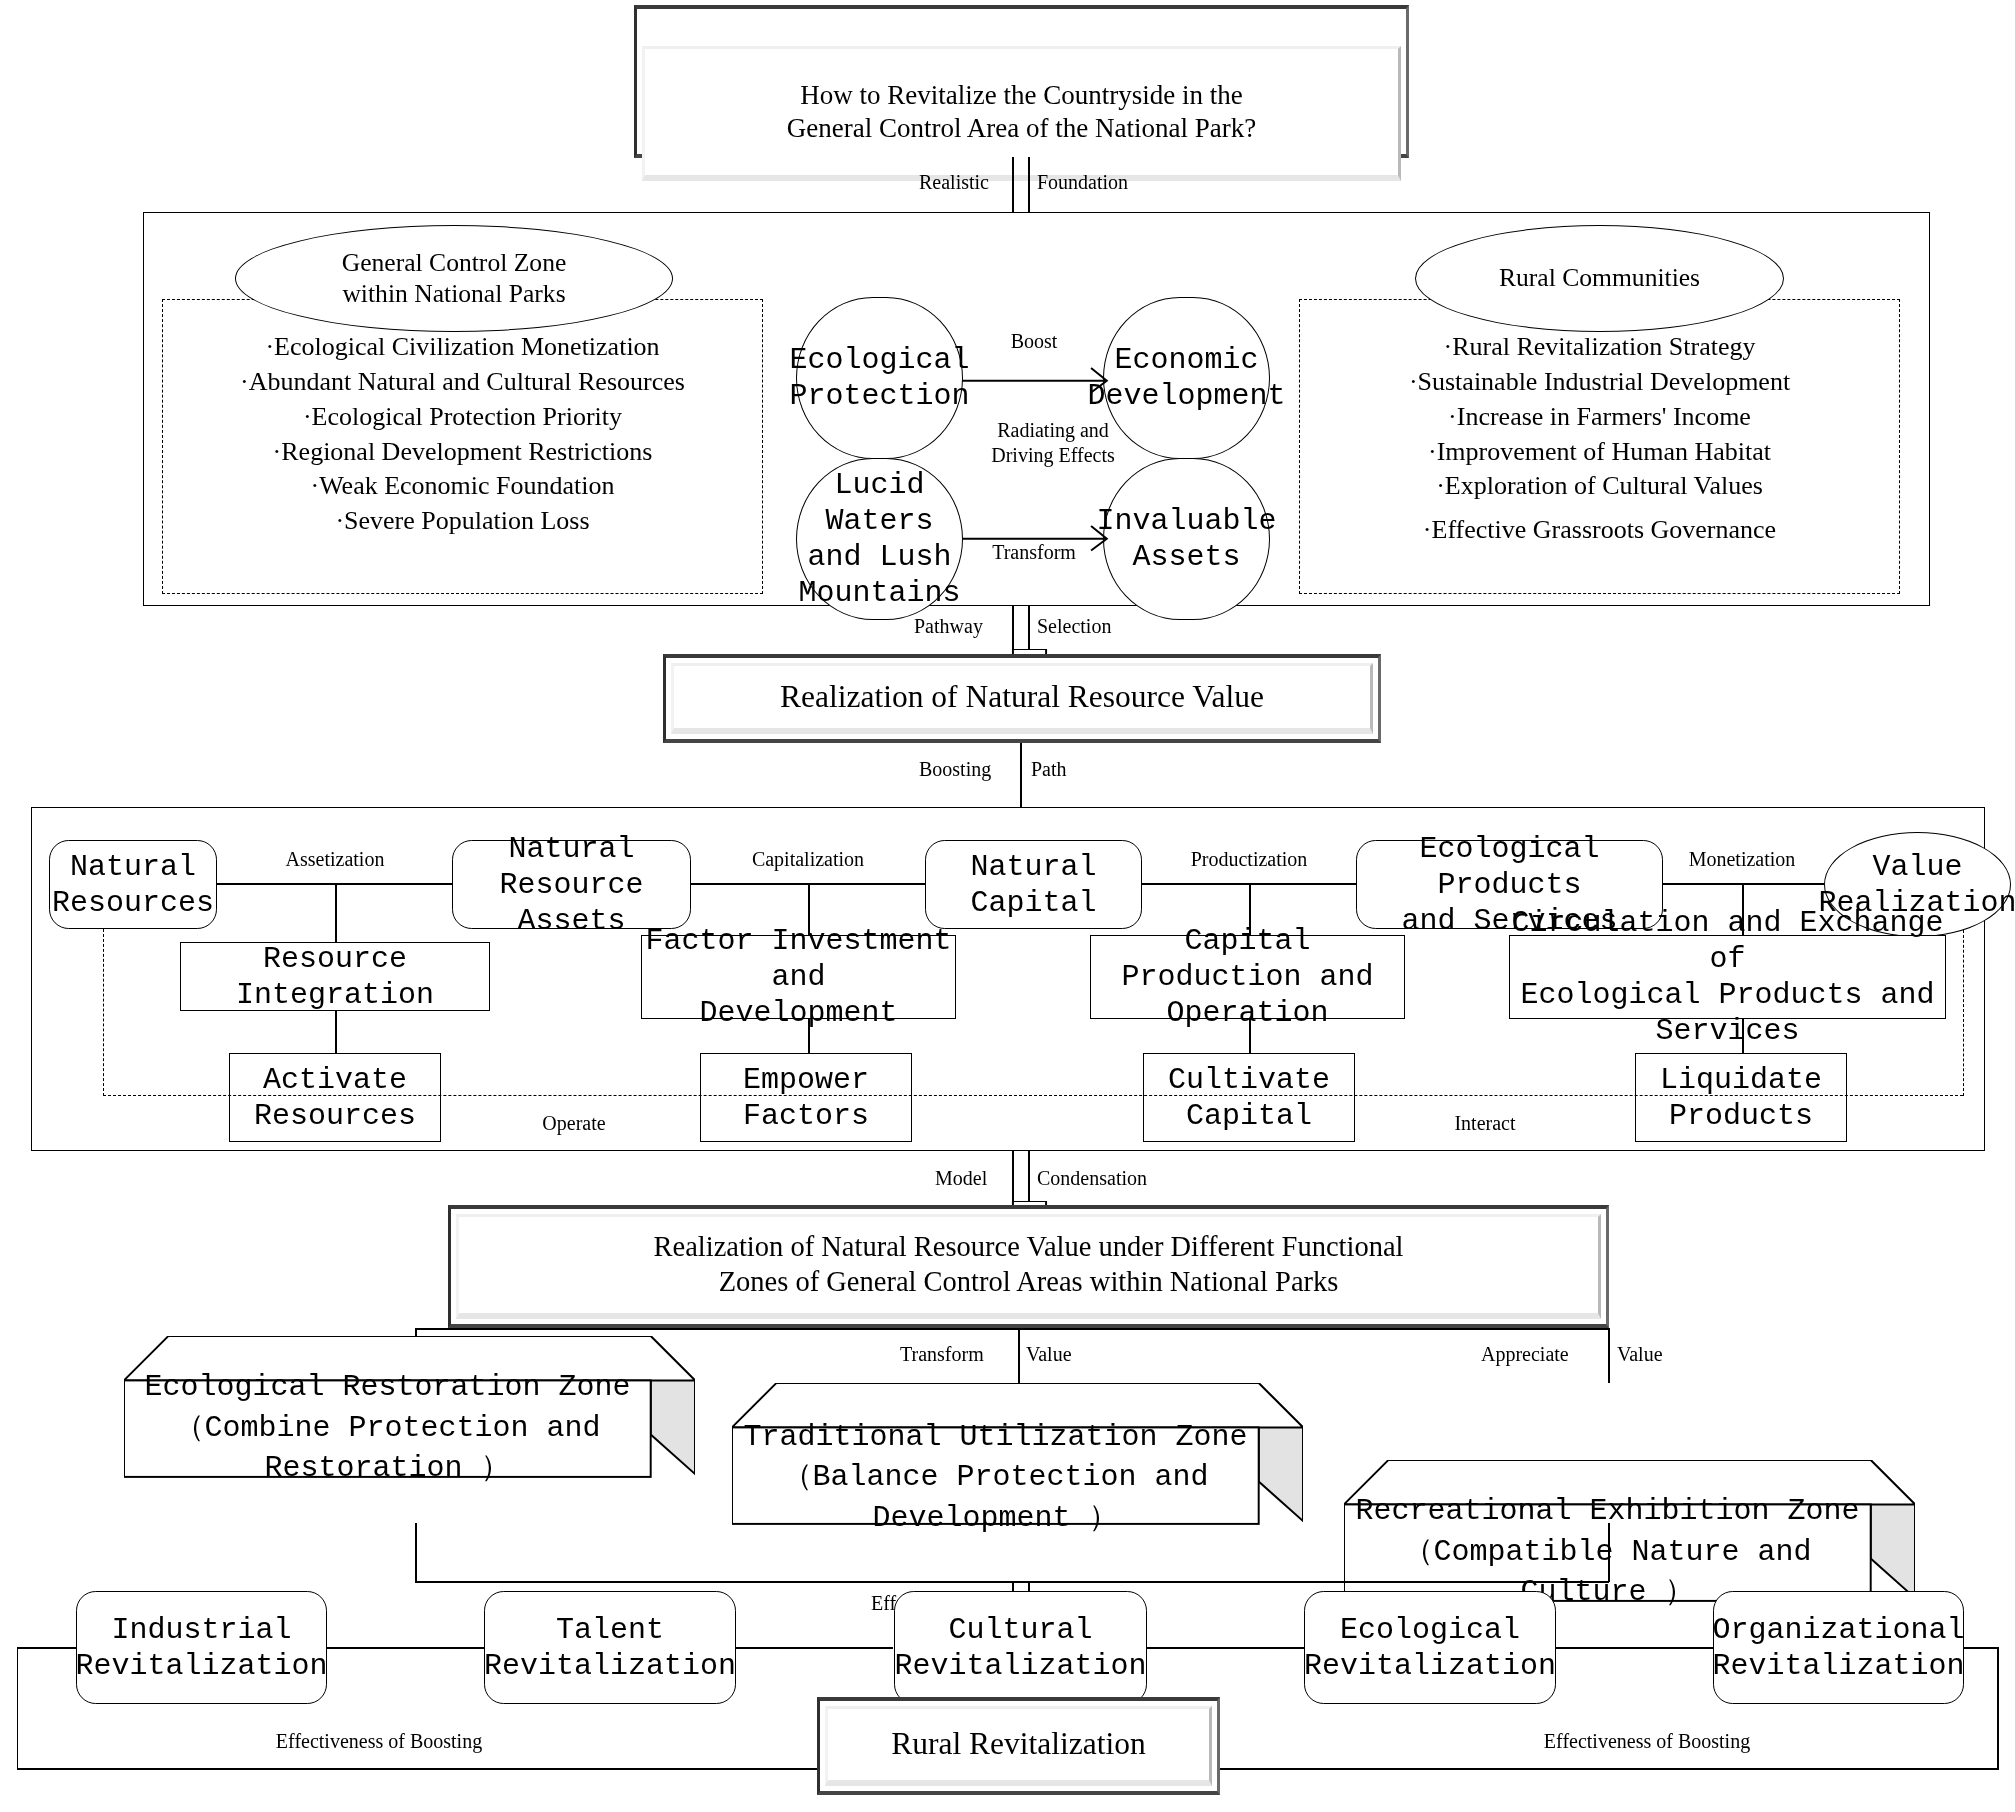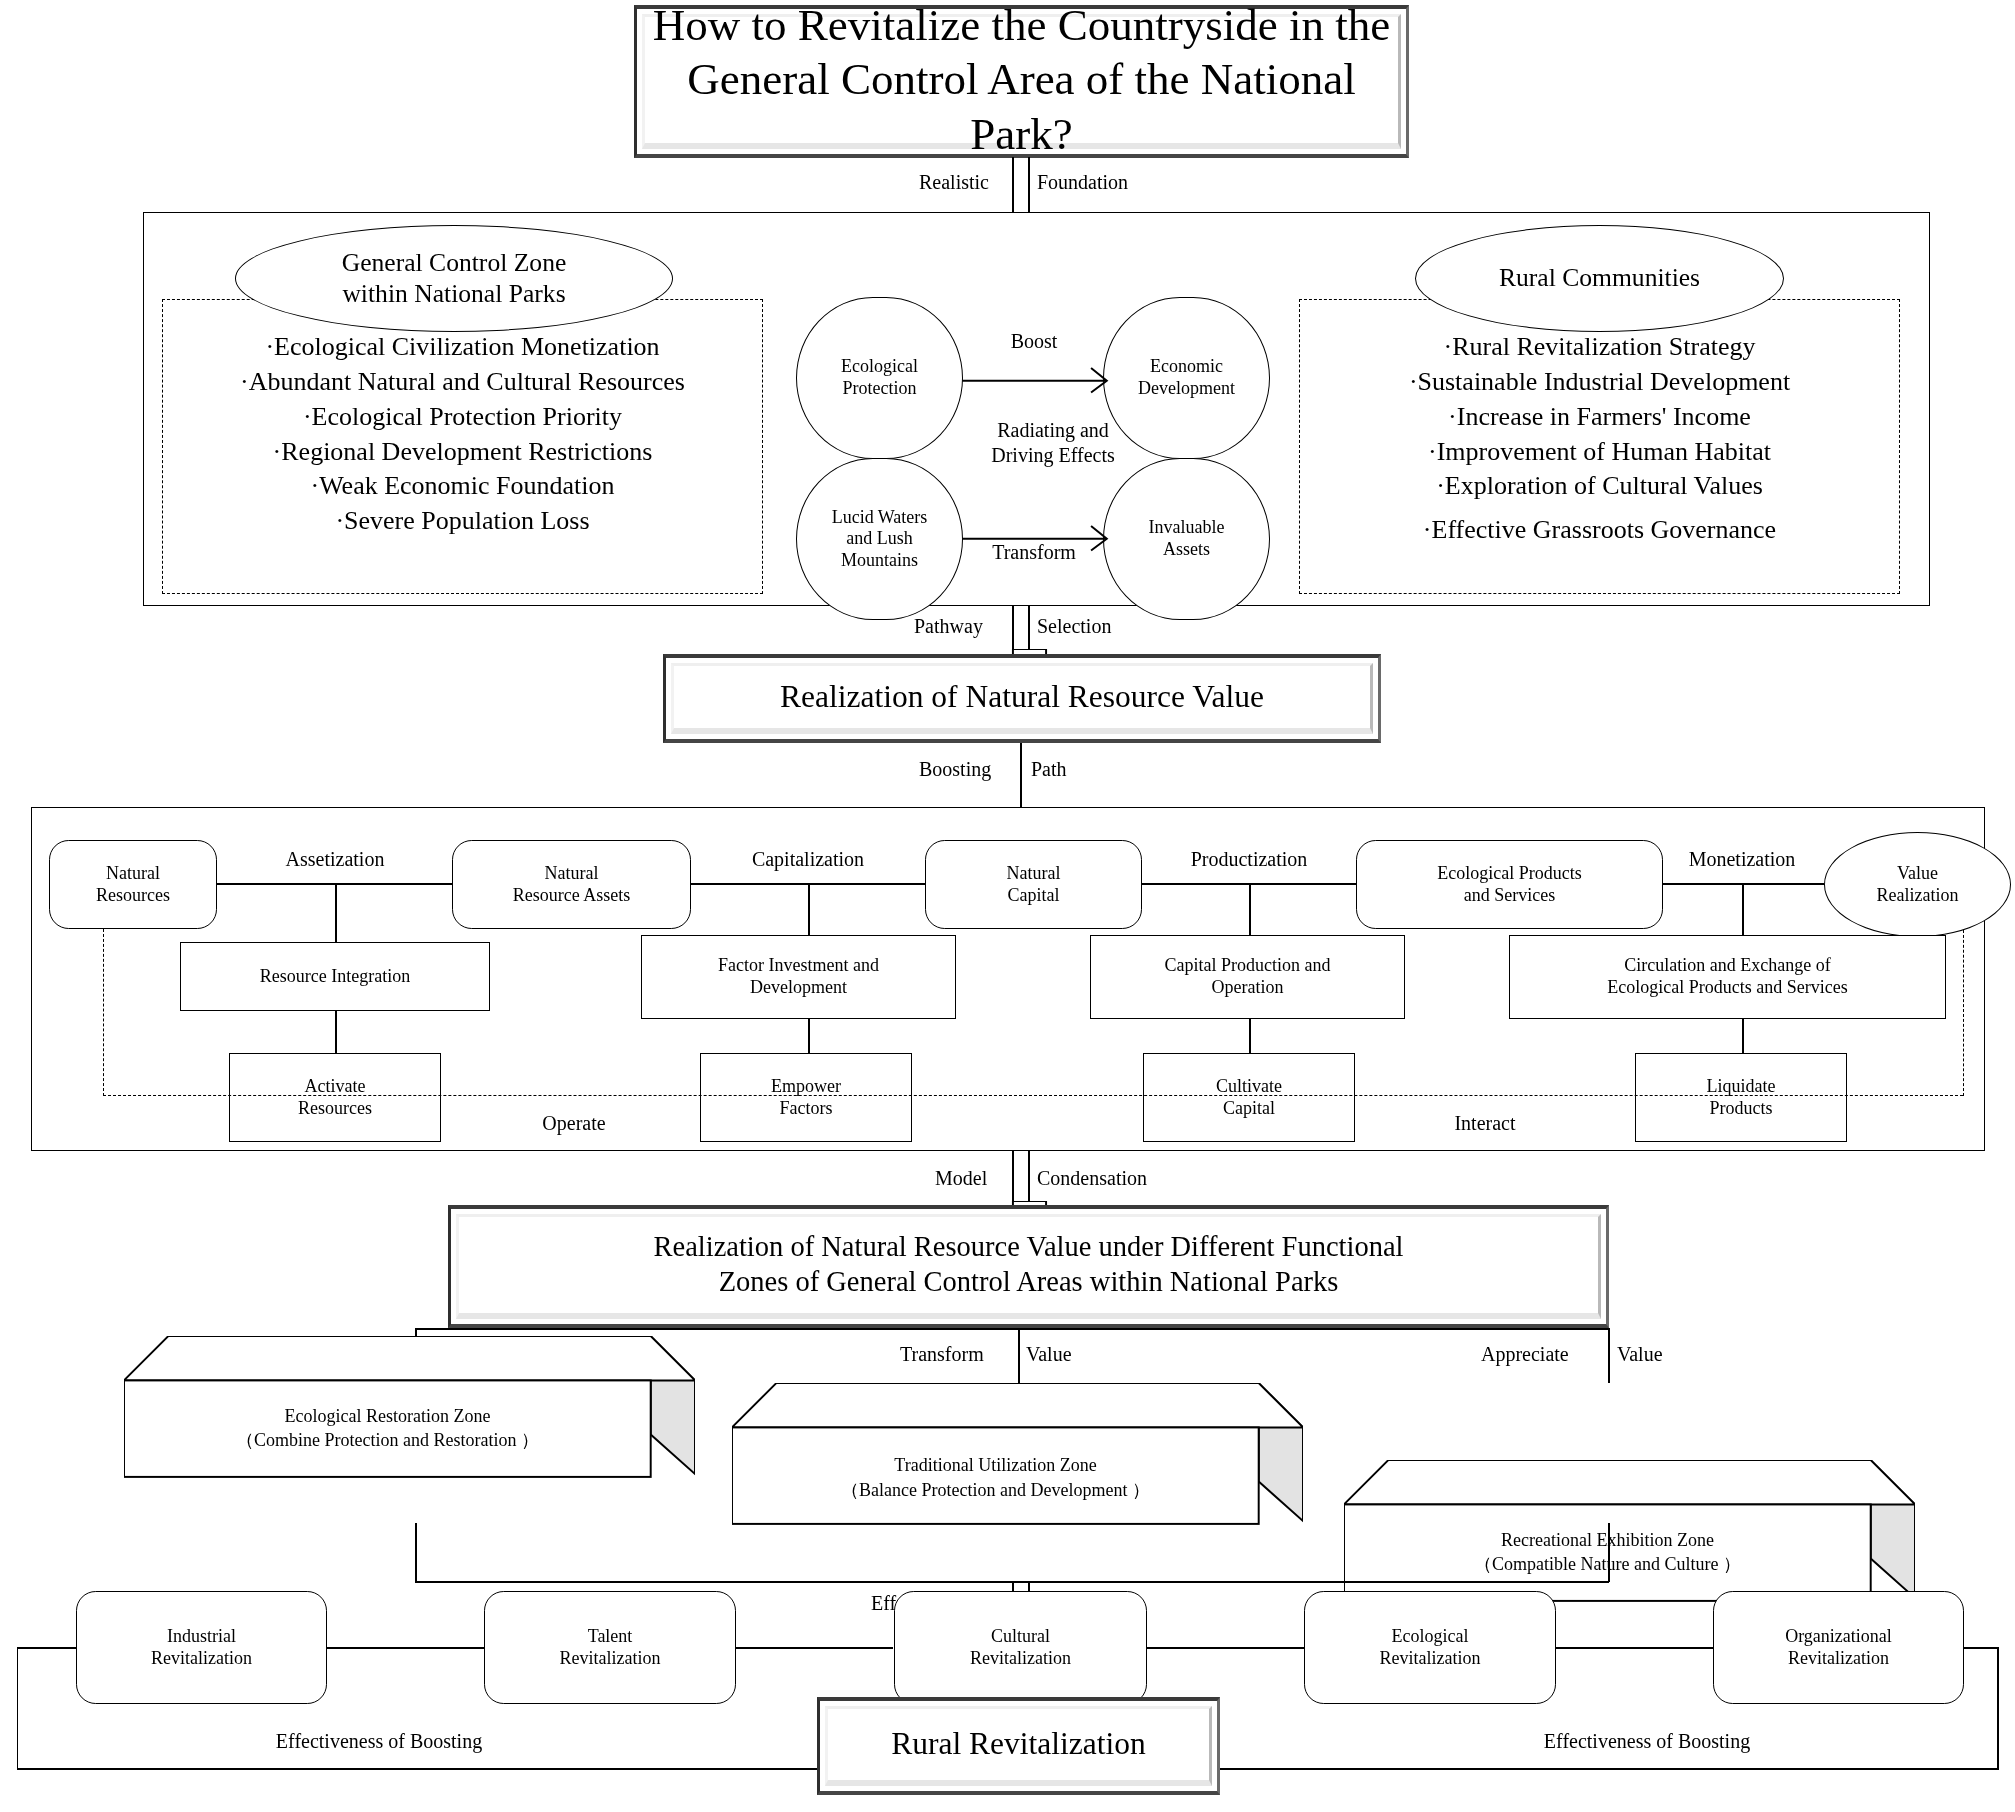--- a/index.html
+++ b/index.html
@@ -61,26 +61,26 @@
   .prism{position:absolute;}
   .prism svg{display:block;position:absolute;left:0;top:0;}
   .prism .ptxt{position:absolute;display:flex;flex-direction:column;align-items:center;
      justify-content:center;text-align:center;line-height:1.35;}
 
   
   .listblk{position:absolute;text-align:center;line-height:1.0;}
   .listblk div{white-space:nowrap;}
 
   
-  .fs-title{font-size:45px;}
+  .fs-title{font-size:27px;margin-top:32px;}
   .fs-h2{font-size:31.5px;}
   .fs-h3{font-size:28.5px;}
   .fs-el{font-size:25.6px;}
   .fs-list{font-size:26px;}
-  .fs-box{font-size:18px;}
+  .fs-box{font-size:30px;font-family:Liberation Mono, monospace;}
   .fs-lab{font-size:20px;}
 </style>
 </head>
 <body>
 
 <div id="stage">
 
   <div class="bevel" style="left:634px;top:4.9px;width:775px;height:153px;">
     <div class="bevel-inner fs-title">
       <div>

